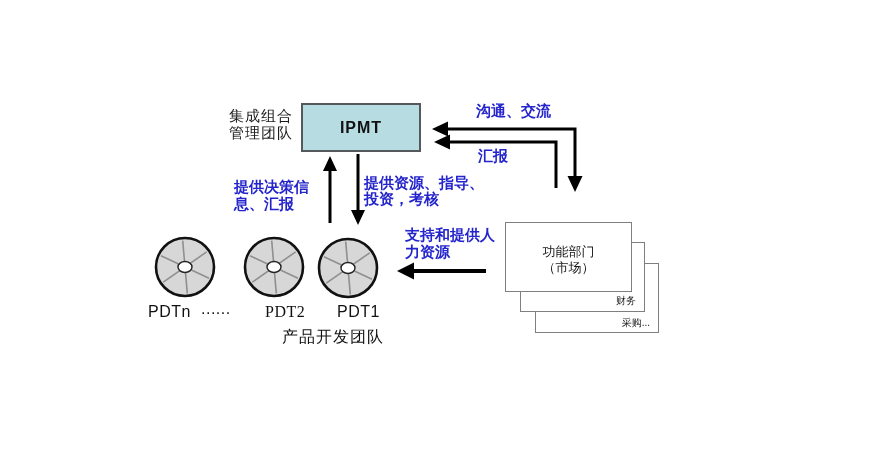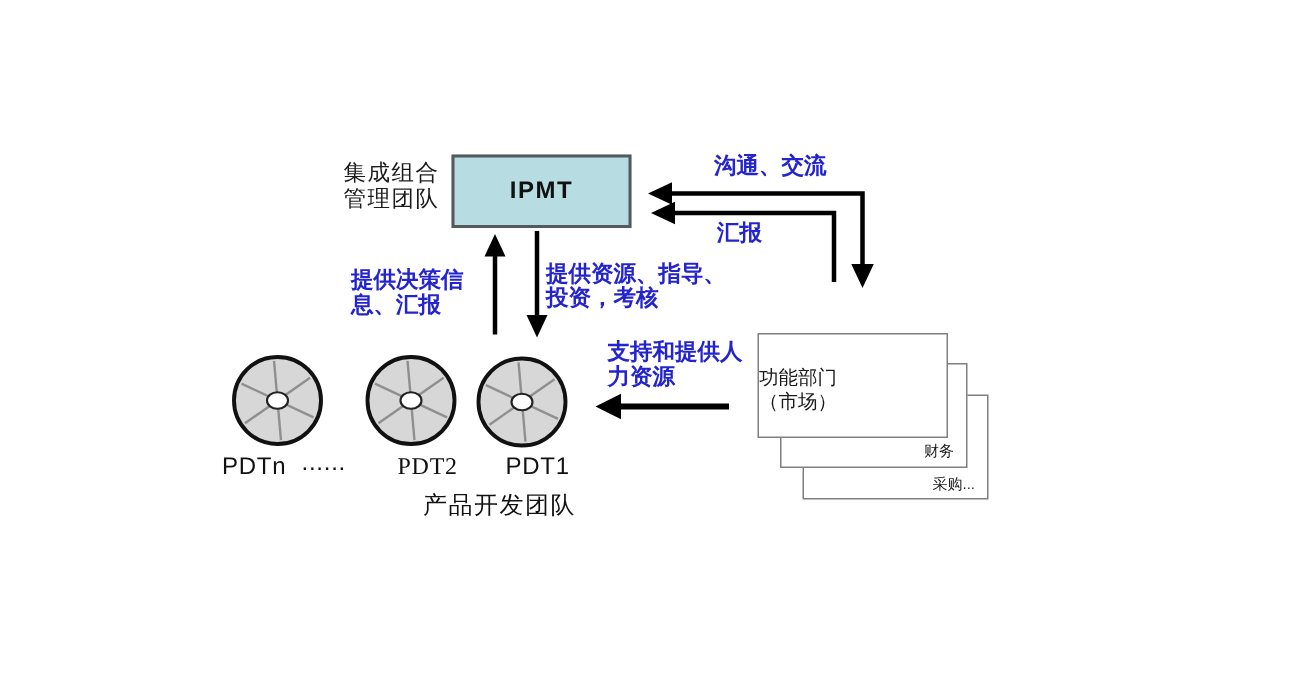--- a/index.html
+++ b/index.html
@@ -25,21 +25,21 @@
   .lbl-support{left:394px;top:226px;margin-left:11px;}
   .pdt-label{font-size:16px;color:#111;letter-spacing:0.5px;}
   .pdt-caption{left:282px;top:327px;font-size:16px;color:#111;letter-spacing:1px;}
   .dept-box{
     position:absolute;background:#ffffff;border:1px solid #7f7f7f;box-sizing:border-box;
   }
   .dept-back{left:535px;top:263px;width:124px;height:70px;z-index:2;}
   .dept-middle{left:520px;top:242px;width:125px;height:70px;z-index:3;}
   .dept-front{
     left:505px;top:222px;width:127px;height:70px;z-index:4;
-    display:flex;flex-direction:column;align-items:flex-start;justify-content:center;
+    display:flex;flex-direction:column;align-items:center;justify-content:center;
     padding-top:6px;font-size:13px;line-height:16px;color:#1a1a1a;
   }
   .dept-corner{position:absolute;font-size:10px;color:#1a1a1a;white-space:nowrap;}
   .corner-middle{right:8px;bottom:3px;}
   .corner-back{right:8px;bottom:2px;}
 </style>
 </head>
 <body>
 
 <div id="canvas">

